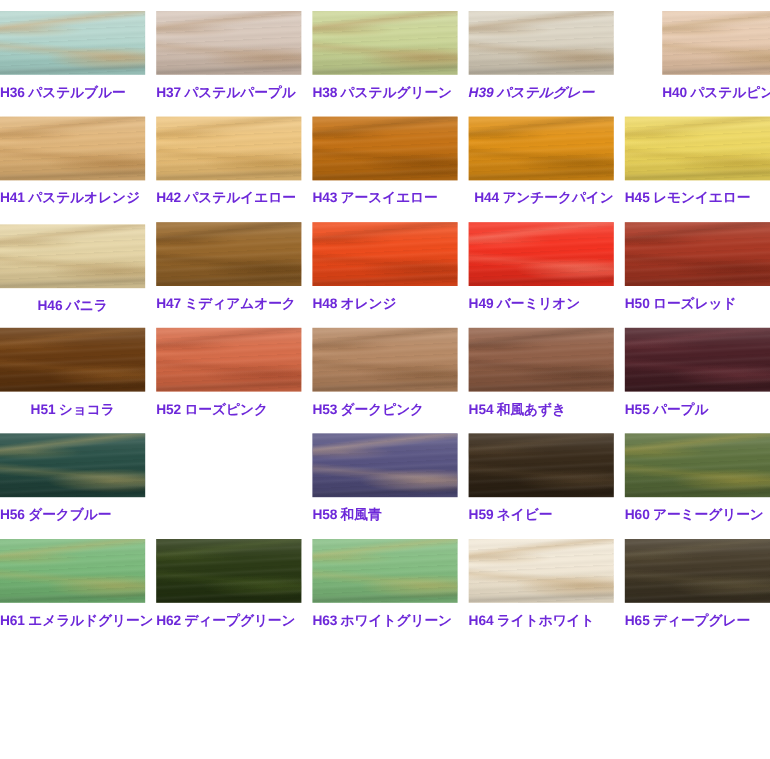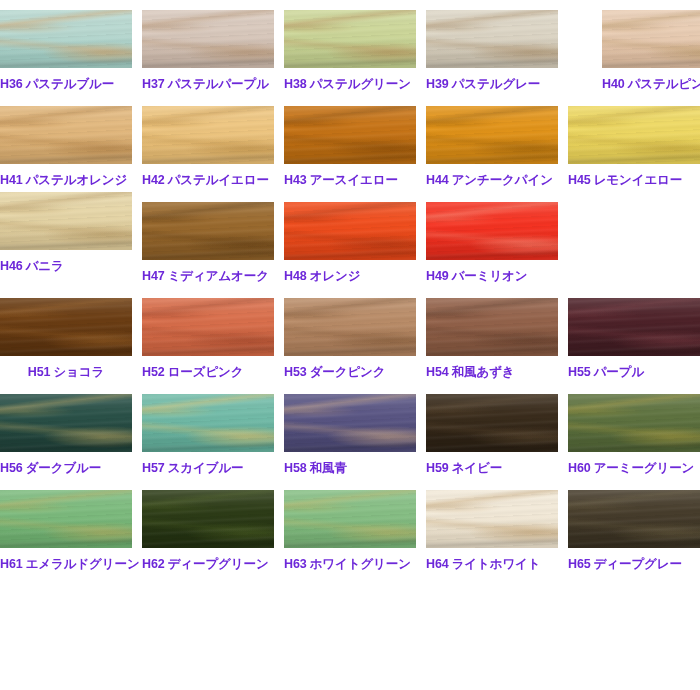--- a/index.html
+++ b/index.html
@@ -108,21 +108,21 @@
     </div>
     <div class="swatch-cell" style="left: 284px; top: 10px;">
       <div class="swatch-chip" style="background: linear-gradient(rgb(205, 215, 154) 0%, rgb(205, 215, 154) 40%, rgb(188, 200, 138) 78%, rgb(188, 200, 138) 100%);">
         <div class="grain grain-knot" style="background-image: radial-gradient(62% 26% at 78% 74%, rgba(183, 154, 98, 0.7) 0%, rgba(183, 154, 98, 0.3) 48%, rgba(183, 154, 98, 0) 74%), radial-gradient(52% 16% at 20% 30%, rgba(183, 154, 98, 0.42) 0%, rgba(183, 154, 98, 0) 72%);"></div>
         <div class="grain grain-streak" style="background-image: linear-gradient(173deg, rgba(183, 154, 98, 0) 14%, rgba(183, 154, 98, 0.55) 21%, rgba(183, 154, 98, 0) 29%), linear-gradient(185deg, rgba(183, 154, 98, 0) 54%, rgba(183, 154, 98, 0.38) 62%, rgba(183, 154, 98, 0) 71%), linear-gradient(178deg, rgba(0, 0, 0, 0) 82%, rgba(0, 0, 0, 0.1) 89%, rgba(0, 0, 0, 0) 96%);"></div>
         <div class="grain grain-lines"></div>
         <div class="grain grain-sheen"></div>
       </div>
       <div class="swatch-label"><span class="code">H38</span><span class="name">パステルグリーン</span></div>
     </div>
-    <div class="swatch-cell" style="left: 426px; top: 10px;">
+    <div class="swatch-cell" style="left: 426px; top: 10px; font-style: italic;">
       <div class="swatch-chip" style="background: linear-gradient(rgb(221, 214, 198) 0%, rgb(221, 214, 198) 40%, rgb(203, 194, 176) 78%, rgb(203, 194, 176) 100%);">
         <div class="grain grain-knot" style="background-image: radial-gradient(62% 26% at 78% 74%, rgba(178, 154, 121, 0.7) 0%, rgba(178, 154, 121, 0.3) 48%, rgba(178, 154, 121, 0) 74%), radial-gradient(52% 16% at 20% 30%, rgba(178, 154, 121, 0.42) 0%, rgba(178, 154, 121, 0) 72%);"></div>
         <div class="grain grain-streak" style="background-image: linear-gradient(173deg, rgba(178, 154, 121, 0) 14%, rgba(178, 154, 121, 0.55) 21%, rgba(178, 154, 121, 0) 29%), linear-gradient(185deg, rgba(178, 154, 121, 0) 54%, rgba(178, 154, 121, 0.38) 62%, rgba(178, 154, 121, 0) 71%), linear-gradient(178deg, rgba(0, 0, 0, 0) 82%, rgba(0, 0, 0, 0.1) 89%, rgba(0, 0, 0, 0) 96%);"></div>
         <div class="grain grain-lines"></div>
         <div class="grain grain-sheen"></div>
       </div>
       <div class="swatch-label"><span class="code">H39</span><span class="name">パステルグレー</span></div>
     </div>
     <div class="swatch-cell" style="left: 564px; top: 10px; margin-left: 38px;">
       <div class="swatch-chip" style="background: linear-gradient(rgb(233, 205, 180) 0%, rgb(233, 205, 180) 40%, rgb(219, 187, 159) 78%, rgb(219, 187, 159) 100%);">
@@ -153,39 +153,39 @@
     </div>
     <div class="swatch-cell" style="left: 284px; top: 106px;">
       <div class="swatch-chip" style="background: linear-gradient(rgb(199, 116, 23) 0%, rgb(199, 116, 23) 40%, rgb(179, 103, 15) 78%, rgb(179, 103, 15) 100%);">
         <div class="grain grain-knot" style="background-image: radial-gradient(62% 26% at 78% 74%, rgba(146, 82, 10, 0.7) 0%, rgba(146, 82, 10, 0.3) 48%, rgba(146, 82, 10, 0) 74%), radial-gradient(52% 16% at 20% 30%, rgba(146, 82, 10, 0.42) 0%, rgba(146, 82, 10, 0) 72%);"></div>
         <div class="grain grain-streak" style="background-image: linear-gradient(173deg, rgba(146, 82, 10, 0) 14%, rgba(146, 82, 10, 0.55) 21%, rgba(146, 82, 10, 0) 29%), linear-gradient(185deg, rgba(146, 82, 10, 0) 54%, rgba(146, 82, 10, 0.38) 62%, rgba(146, 82, 10, 0) 71%), linear-gradient(178deg, rgba(0, 0, 0, 0) 82%, rgba(0, 0, 0, 0.1) 89%, rgba(0, 0, 0, 0) 96%);"></div>
         <div class="grain grain-lines"></div>
         <div class="grain grain-sheen"></div>
       </div>
       <div class="swatch-label"><span class="code">H43</span><span class="name">アースイエロー</span></div>
     </div>
-    <div class="swatch-cell" style="left: 426px; top: 106px;">
+    <div class="swatch-cell" style="left: 426px; top: 106px; text-align: right;">
       <div class="swatch-chip" style="background: linear-gradient(rgb(226, 148, 26) 0%, rgb(226, 148, 26) 40%, rgb(207, 133, 19) 78%, rgb(207, 133, 19) 100%);">
         <div class="grain grain-knot" style="background-image: radial-gradient(62% 26% at 78% 74%, rgba(168, 106, 12, 0.7) 0%, rgba(168, 106, 12, 0.3) 48%, rgba(168, 106, 12, 0) 74%), radial-gradient(52% 16% at 20% 30%, rgba(168, 106, 12, 0.42) 0%, rgba(168, 106, 12, 0) 72%);"></div>
         <div class="grain grain-streak" style="background-image: linear-gradient(173deg, rgba(168, 106, 12, 0) 14%, rgba(168, 106, 12, 0.55) 21%, rgba(168, 106, 12, 0) 29%), linear-gradient(185deg, rgba(168, 106, 12, 0) 54%, rgba(168, 106, 12, 0.38) 62%, rgba(168, 106, 12, 0) 71%), linear-gradient(178deg, rgba(0, 0, 0, 0) 82%, rgba(0, 0, 0, 0.1) 89%, rgba(0, 0, 0, 0) 96%);"></div>
         <div class="grain grain-lines"></div>
         <div class="grain grain-sheen"></div>
       </div>
       <div class="swatch-label"><span class="code">H44</span><span class="name">アンチークパイン</span></div>
     </div>
     <div class="swatch-cell" style="left: 568px; top: 106px;">
       <div class="swatch-chip" style="background: linear-gradient(rgb(238, 217, 101) 0%, rgb(238, 217, 101) 40%, rgb(226, 203, 85) 78%, rgb(226, 203, 85) 100%);">
         <div class="grain grain-knot" style="background-image: radial-gradient(62% 26% at 78% 74%, rgba(201, 174, 66, 0.7) 0%, rgba(201, 174, 66, 0.3) 48%, rgba(201, 174, 66, 0) 74%), radial-gradient(52% 16% at 20% 30%, rgba(201, 174, 66, 0.42) 0%, rgba(201, 174, 66, 0) 72%);"></div>
         <div class="grain grain-streak" style="background-image: linear-gradient(173deg, rgba(201, 174, 66, 0) 14%, rgba(201, 174, 66, 0.55) 21%, rgba(201, 174, 66, 0) 29%), linear-gradient(185deg, rgba(201, 174, 66, 0) 54%, rgba(201, 174, 66, 0.38) 62%, rgba(201, 174, 66, 0) 71%), linear-gradient(178deg, rgba(0, 0, 0, 0) 82%, rgba(0, 0, 0, 0.1) 89%, rgba(0, 0, 0, 0) 96%);"></div>
         <div class="grain grain-lines"></div>
         <div class="grain grain-sheen"></div>
       </div>
       <div class="swatch-label"><span class="code">H45</span><span class="name">レモンイエロー</span></div>
     </div>
-    <div class="swatch-cell" style="left: 0px; top: 192px;">
+    <div class="swatch-cell" style="left: 0px; top: 204px; text-align: center;">
       <div class="swatch-chip" style="background: linear-gradient(rgb(230, 214, 168) 0%, rgb(230, 214, 168) 40%, rgb(216, 197, 149) 78%, rgb(216, 197, 149) 100%);">
         <div class="grain grain-knot" style="background-image: radial-gradient(62% 26% at 78% 74%, rgba(191, 164, 112, 0.7) 0%, rgba(191, 164, 112, 0.3) 48%, rgba(191, 164, 112, 0) 74%), radial-gradient(52% 16% at 20% 30%, rgba(191, 164, 112, 0.42) 0%, rgba(191, 164, 112, 0) 72%);"></div>
         <div class="grain grain-streak" style="background-image: linear-gradient(173deg, rgba(191, 164, 112, 0) 14%, rgba(191, 164, 112, 0.55) 21%, rgba(191, 164, 112, 0) 29%), linear-gradient(185deg, rgba(191, 164, 112, 0) 54%, rgba(191, 164, 112, 0.38) 62%, rgba(191, 164, 112, 0) 71%), linear-gradient(178deg, rgba(0, 0, 0, 0) 82%, rgba(0, 0, 0, 0.1) 89%, rgba(0, 0, 0, 0) 96%);"></div>
         <div class="grain grain-lines"></div>
         <div class="grain grain-sheen"></div>
       </div>
       <div class="swatch-label"><span class="code">H46</span><span class="name">バニラ</span></div>
     </div>
     <div class="swatch-cell" style="left: 142px; top: 202px;">
       <div class="swatch-chip" style="background: linear-gradient(rgb(154, 106, 46) 0%, rgb(154, 106, 46) 40%, rgb(135, 91, 37) 78%, rgb(135, 91, 37) 100%);">
@@ -207,20 +207,29 @@
     </div>
     <div class="swatch-cell" style="left: 426px; top: 202px;">
       <div class="swatch-chip" style="background: linear-gradient(rgb(245, 51, 34) 0%, rgb(245, 51, 34) 40%, rgb(224, 42, 27) 78%, rgb(224, 42, 27) 100%);">
         <div class="grain grain-knot" style="background-image: radial-gradient(62% 26% at 78% 74%, rgba(242, 112, 92, 0.7) 0%, rgba(242, 112, 92, 0.3) 48%, rgba(242, 112, 92, 0) 74%), radial-gradient(52% 16% at 20% 30%, rgba(242, 112, 92, 0.42) 0%, rgba(242, 112, 92, 0) 72%);"></div>
         <div class="grain grain-streak" style="background-image: linear-gradient(173deg, rgba(242, 112, 92, 0) 14%, rgba(242, 112, 92, 0.55) 21%, rgba(242, 112, 92, 0) 29%), linear-gradient(185deg, rgba(242, 112, 92, 0) 54%, rgba(242, 112, 92, 0.38) 62%, rgba(242, 112, 92, 0) 71%), linear-gradient(178deg, rgba(0, 0, 0, 0) 82%, rgba(0, 0, 0, 0.1) 89%, rgba(0, 0, 0, 0) 96%);"></div>
         <div class="grain grain-lines"></div>
         <div class="grain grain-sheen"></div>
       </div>
       <div class="swatch-label"><span class="code">H49</span><span class="name">バーミリオン</span></div>
     </div>
+    <div class="swatch-cell" style="left: 568px; top: 202px;">
+      <div class="swatch-chip" style="background: linear-gradient(rgb(171, 58, 38) 0%, rgb(171, 58, 38) 40%, rgb(151, 49, 31) 78%, rgb(151, 49, 31) 100%);">
+        <div class="grain grain-knot" style="background-image: radial-gradient(62% 26% at 78% 74%, rgba(126, 40, 24, 0.7) 0%, rgba(126, 40, 24, 0.3) 48%, rgba(126, 40, 24, 0) 74%), radial-gradient(52% 16% at 20% 30%, rgba(126, 40, 24, 0.42) 0%, rgba(126, 40, 24, 0) 72%);"></div>
+        <div class="grain grain-streak" style="background-image: linear-gradient(173deg, rgba(126, 40, 24, 0) 14%, rgba(126, 40, 24, 0.55) 21%, rgba(126, 40, 24, 0) 29%), linear-gradient(185deg, rgba(126, 40, 24, 0) 54%, rgba(126, 40, 24, 0.38) 62%, rgba(126, 40, 24, 0) 71%), linear-gradient(178deg, rgba(0, 0, 0, 0) 82%, rgba(0, 0, 0, 0.1) 89%, rgba(0, 0, 0, 0) 96%);"></div>
+        <div class="grain grain-lines"></div>
+        <div class="grain grain-sheen"></div>
+      </div>
+      <div class="swatch-label"><span class="code">H50</span><span class="name">ローズレッド</span></div>
+    </div>
     <div class="swatch-cell" style="left: 0px; top: 298px; text-align: center;">
       <div class="swatch-chip" style="background: linear-gradient(rgb(107, 61, 19) 0%, rgb(107, 61, 19) 40%, rgb(90, 50, 14) 78%, rgb(90, 50, 14) 100%);">
         <div class="grain grain-knot" style="background-image: radial-gradient(62% 26% at 78% 74%, rgba(138, 85, 32, 0.7) 0%, rgba(138, 85, 32, 0.3) 48%, rgba(138, 85, 32, 0) 74%), radial-gradient(52% 16% at 20% 30%, rgba(138, 85, 32, 0.42) 0%, rgba(138, 85, 32, 0) 72%);"></div>
         <div class="grain grain-streak" style="background-image: linear-gradient(173deg, rgba(138, 85, 32, 0) 14%, rgba(138, 85, 32, 0.55) 21%, rgba(138, 85, 32, 0) 29%), linear-gradient(185deg, rgba(138, 85, 32, 0) 54%, rgba(138, 85, 32, 0.38) 62%, rgba(138, 85, 32, 0) 71%), linear-gradient(178deg, rgba(0, 0, 0, 0) 82%, rgba(0, 0, 0, 0.1) 89%, rgba(0, 0, 0, 0) 96%);"></div>
         <div class="grain grain-lines"></div>
         <div class="grain grain-sheen"></div>
       </div>
       <div class="swatch-label"><span class="code">H51</span><span class="name">ショコラ</span></div>
     </div>
     <div class="swatch-cell" style="left: 142px; top: 298px;">
@@ -261,29 +270,20 @@
     </div>
     <div class="swatch-cell" style="left: 0px; top: 394px;">
       <div class="swatch-chip" style="background: linear-gradient(rgb(42, 81, 72) 0%, rgb(42, 81, 72) 40%, rgb(31, 64, 56) 78%, rgb(31, 64, 56) 100%);">
         <div class="grain grain-knot" style="background-image: radial-gradient(62% 26% at 78% 74%, rgba(150, 144, 90, 0.7) 0%, rgba(150, 144, 90, 0.3) 48%, rgba(150, 144, 90, 0) 74%), radial-gradient(52% 16% at 20% 30%, rgba(150, 144, 90, 0.42) 0%, rgba(150, 144, 90, 0) 72%);"></div>
         <div class="grain grain-streak" style="background-image: linear-gradient(173deg, rgba(150, 144, 90, 0) 14%, rgba(150, 144, 90, 0.55) 21%, rgba(150, 144, 90, 0) 29%), linear-gradient(185deg, rgba(150, 144, 90, 0) 54%, rgba(150, 144, 90, 0.38) 62%, rgba(150, 144, 90, 0) 71%), linear-gradient(178deg, rgba(0, 0, 0, 0) 82%, rgba(0, 0, 0, 0.1) 89%, rgba(0, 0, 0, 0) 96%);"></div>
         <div class="grain grain-lines"></div>
         <div class="grain grain-sheen"></div>
       </div>
       <div class="swatch-label"><span class="code">H56</span><span class="name">ダークブルー</span></div>
     </div>
-    <div class="swatch-cell" style="left: 142px; top: 394px;">
-      <div class="swatch-chip" style="background: linear-gradient(rgb(114, 187, 168) 0%, rgb(114, 187, 168) 40%, rgb(95, 168, 149) 78%, rgb(95, 168, 149) 100%);">
-        <div class="grain grain-knot" style="background-image: radial-gradient(62% 26% at 78% 74%, rgba(203, 192, 119, 0.7) 0%, rgba(203, 192, 119, 0.3) 48%, rgba(203, 192, 119, 0) 74%), radial-gradient(52% 16% at 20% 30%, rgba(203, 192, 119, 0.42) 0%, rgba(203, 192, 119, 0) 72%);"></div>
-        <div class="grain grain-streak" style="background-image: linear-gradient(173deg, rgba(203, 192, 119, 0) 14%, rgba(203, 192, 119, 0.55) 21%, rgba(203, 192, 119, 0) 29%), linear-gradient(185deg, rgba(203, 192, 119, 0) 54%, rgba(203, 192, 119, 0.38) 62%, rgba(203, 192, 119, 0) 71%), linear-gradient(178deg, rgba(0, 0, 0, 0) 82%, rgba(0, 0, 0, 0.1) 89%, rgba(0, 0, 0, 0) 96%);"></div>
-        <div class="grain grain-lines"></div>
-        <div class="grain grain-sheen"></div>
-      </div>
-      <div class="swatch-label"><span class="code">H57</span><span class="name">スカイブルー</span></div>
-    </div>
     <div class="swatch-cell" style="left: 284px; top: 394px;">
       <div class="swatch-chip" style="background: linear-gradient(rgb(90, 86, 132) 0%, rgb(90, 86, 132) 40%, rgb(74, 71, 114) 78%, rgb(74, 71, 114) 100%);">
         <div class="grain grain-knot" style="background-image: radial-gradient(62% 26% at 78% 74%, rgba(178, 149, 133, 0.7) 0%, rgba(178, 149, 133, 0.3) 48%, rgba(178, 149, 133, 0) 74%), radial-gradient(52% 16% at 20% 30%, rgba(178, 149, 133, 0.42) 0%, rgba(178, 149, 133, 0) 72%);"></div>
         <div class="grain grain-streak" style="background-image: linear-gradient(173deg, rgba(178, 149, 133, 0) 14%, rgba(178, 149, 133, 0.55) 21%, rgba(178, 149, 133, 0) 29%), linear-gradient(185deg, rgba(178, 149, 133, 0) 54%, rgba(178, 149, 133, 0.38) 62%, rgba(178, 149, 133, 0) 71%), linear-gradient(178deg, rgba(0, 0, 0, 0) 82%, rgba(0, 0, 0, 0.1) 89%, rgba(0, 0, 0, 0) 96%);"></div>
         <div class="grain grain-lines"></div>
         <div class="grain grain-sheen"></div>
       </div>
       <div class="swatch-label"><span class="code">H58</span><span class="name">和風青</span></div>
     </div>
     <div class="swatch-cell" style="left: 426px; top: 394px;">

